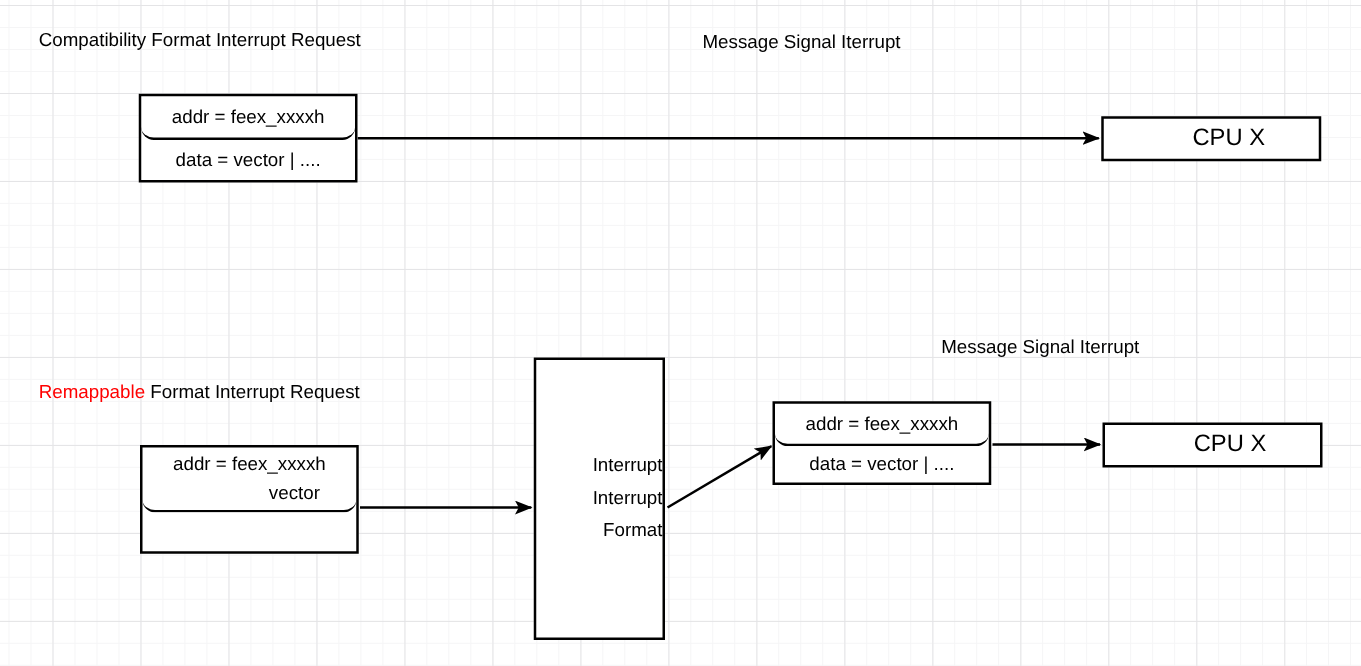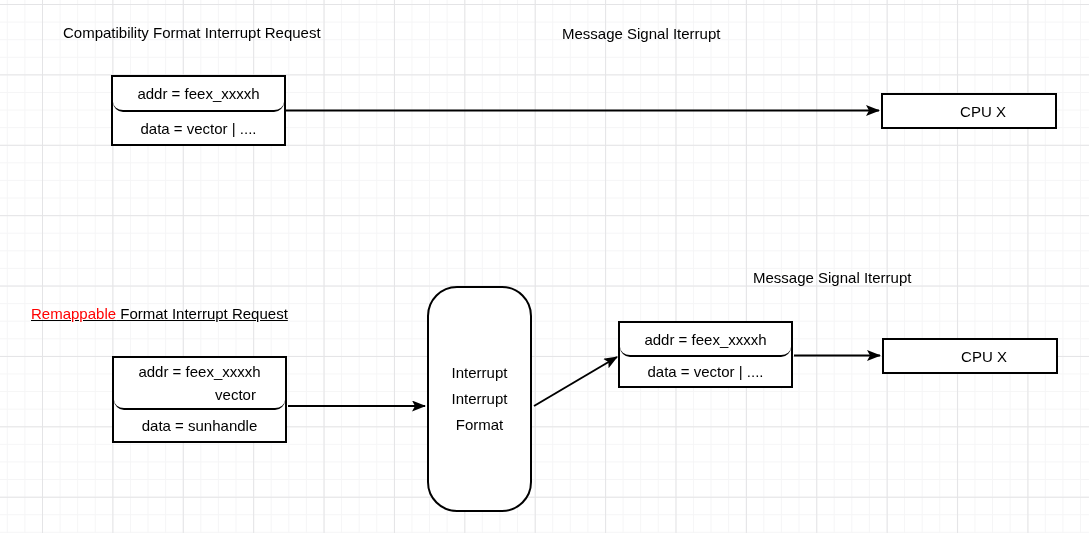--- a/index.html
+++ b/index.html
@@ -49,31 +49,30 @@
     align-items: center;
     justify-content: center;
     white-space: nowrap;
     border-radius: 10px;
   }
   .cell.divided { border-bottom: 2px solid #000000; }
   .cpu-box {
     display: flex;
     align-items: center;
     justify-content: center;
-    font-size: 15px;
+    font-size: 19px;
     padding-left: 28px;
   }
   .irt-box {
     display: flex;
     flex-direction: column;
-    align-items: center;
+    align-items: flex-end;
     justify-content: center;
     text-align: center;
     line-height: 26px;
-    border-radius: 30px;
   }
   .two-line {
     flex-direction: column;
     line-height: 23px;
   }
   .two-line .indent { padding-left: 72px; }
   svg.arrows {
     position: absolute;
     left: 0; top: 0;
     width: 1089px; height: 533px;
@@ -91,43 +90,42 @@
       <marker id="arrowhead" markerWidth="15" markerHeight="12" refX="13" refY="5.5" orient="auto" markerUnits="userSpaceOnUse">
         <path d="M0,0 L14,5.5 L0,11 L3,5.5 Z" fill="#000000"></path>
       </marker>
     </defs>
     <line x1="286" y1="110.5" x2="879" y2="110.5" marker-end="url(#arrowhead)"></line>
     <line x1="288" y1="406" x2="425" y2="406" marker-end="url(#arrowhead)"></line>
     <line x1="534" y1="406" x2="617" y2="357" marker-end="url(#arrowhead)"></line>
     <line x1="794" y1="355.5" x2="880" y2="355.5" marker-end="url(#arrowhead)"></line>
   </svg>
 
-  <div class="lbl" style="left:31px; top:23px;margin-left:32px;">Compatibility Format Interrupt Request</div>
+  <div class="lbl" style="left:31px; top:23px;">Compatibility Format Interrupt Request</div>
 
   <div class="lbl" style="left:562px; top:24px;">Message Signal Iterrupt</div>
 
   <div class="node" style="left:111px; top:75px; width:175px; height:71px;">
     <div class="cell divided" style="height:35px;">addr = feex_xxxxh</div>
     <div class="cell" style="height:32px;">data = vector | ....</div>
   </div>
 
   <div class="node cpu-box" style="left:881px; top:93px; width:176px; height:36px;">CPU X</div>
 
-  <div class="lbl" style="left:31px; top:304px;text-decoration:underline;">
+  <div class="lbl" style="left:31px; top:304px;">
     <span class="hl">Remappable</span><span> Format Interrupt Request</span>
   </div>
 
   <div class="lbl" style="left:753px; top:268px;">Message Signal Iterrupt</div>
 
   <div class="node" style="left:112px; top:356px; width:175px; height:87px;">
     <div class="cell divided two-line" style="height:52px;">
       <div>addr = feex_xxxxh</div>
       <div class="indent">vector</div>
     </div>
-    <div class="cell" style="height:31px;">data = sunhandle</div>
   </div>
 
   <div class="node irt-box" style="left:427px; top:286px; width:105px; height:226px;">
     <div>Interrupt</div>
     <div>Interrupt</div>
     <div>Format</div>
   </div>
 
   <div class="node" style="left:618px; top:321px; width:175px; height:67px;">
     <div class="cell divided" style="height:34px;">addr = feex_xxxxh</div>

